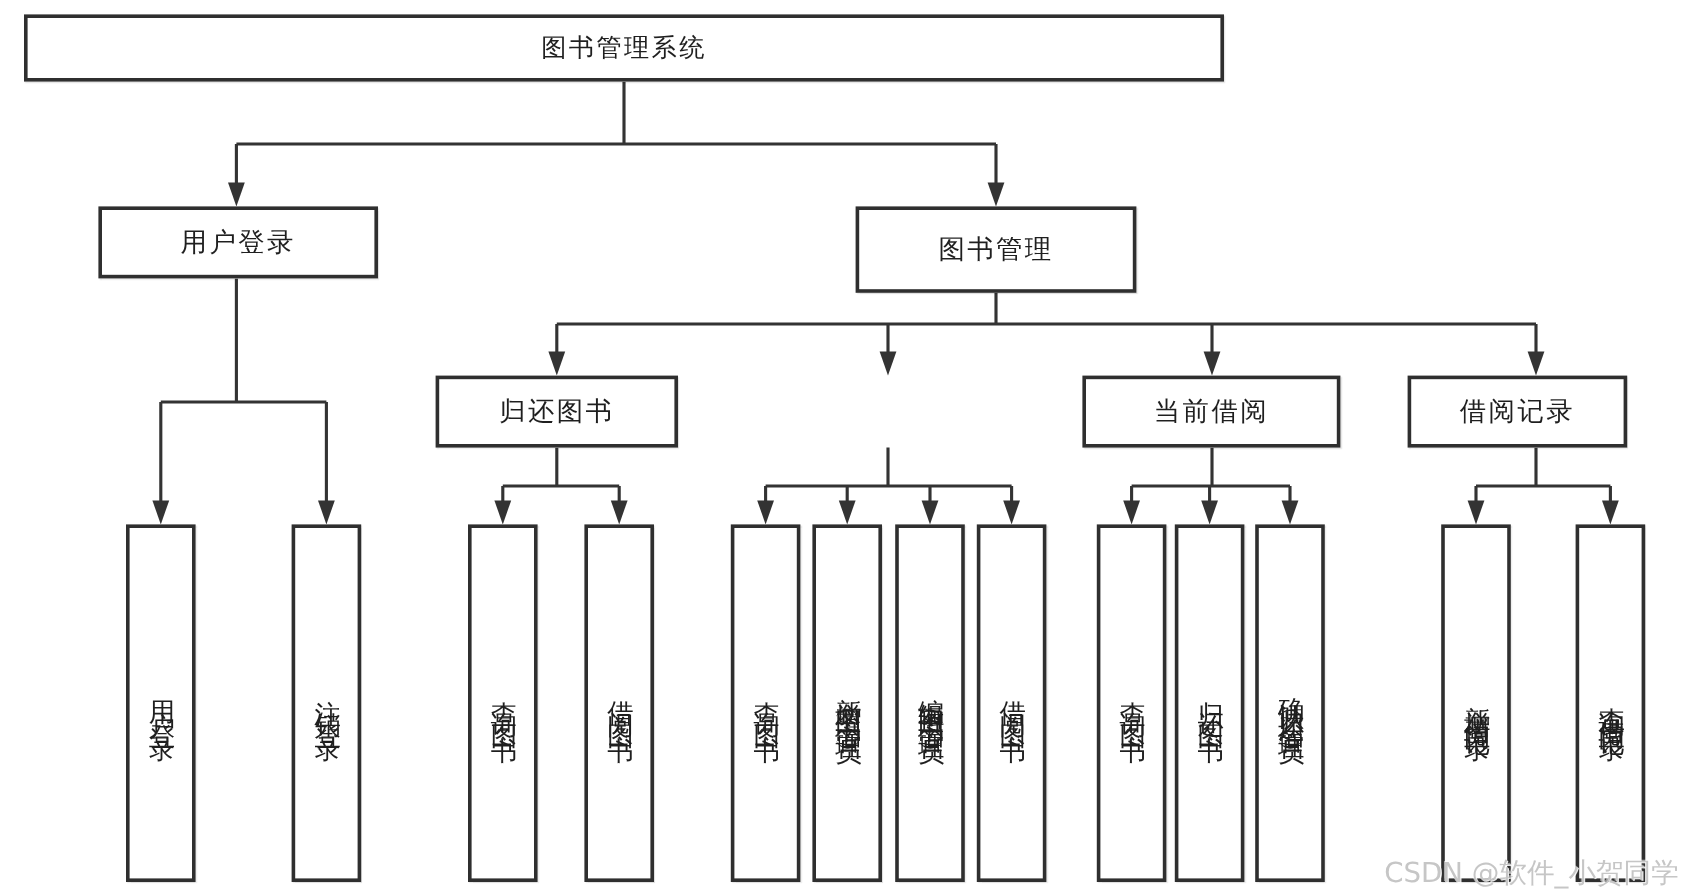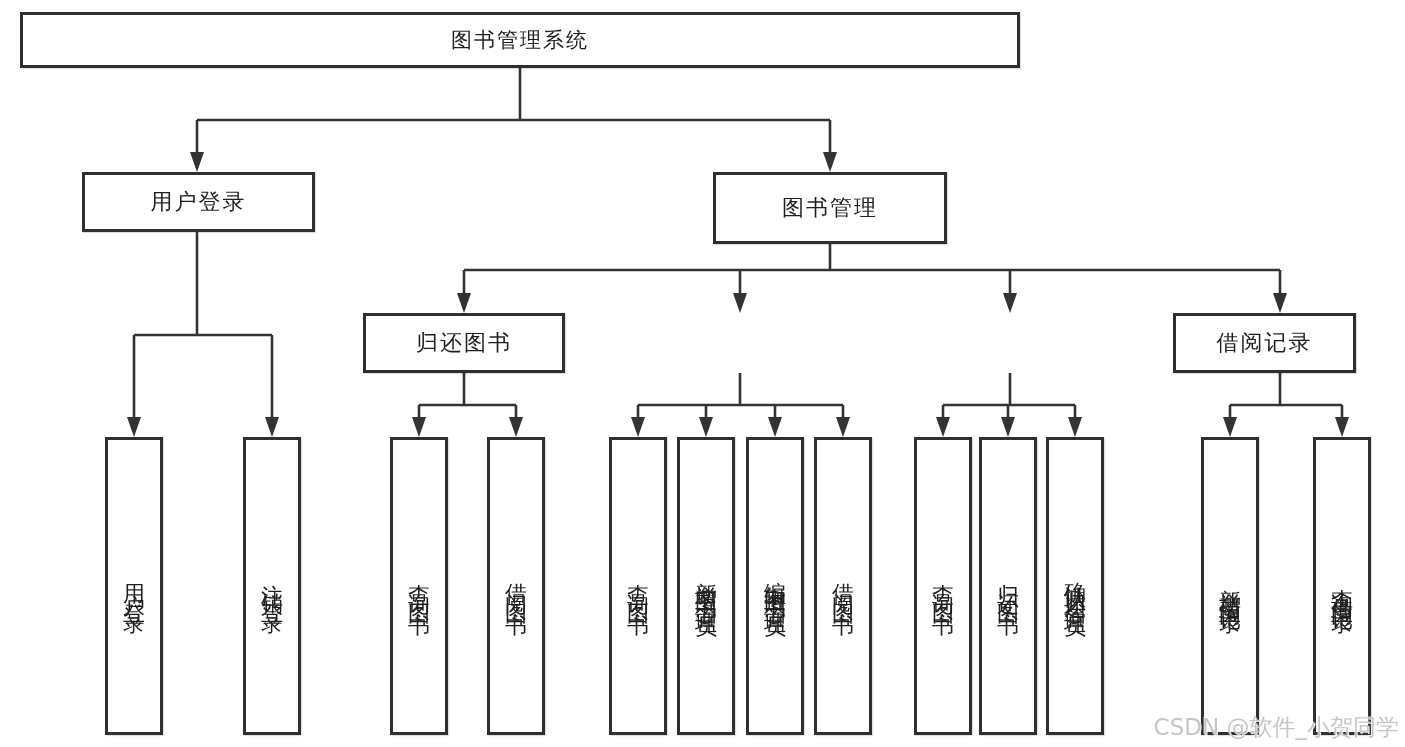--- a/index.html
+++ b/index.html
@@ -86,20 +86,21 @@
         <polygon points="1335,417 1349,417 1342,437"></polygon>
       </g>
   </svg>
 
   <div class="box root-box h" style="left:20px;top:12px;width:1000px;height:56px">图书管理系统</div>
 
   <div class="box h" style="left:82px;top:172px;width:233px;height:60px">用户登录</div>
   <div class="box h" style="left:713px;top:172px;width:234px;height:72px">图书管理</div>
 
   <div class="box h" style="left:363px;top:313px;width:202px;height:60px">归还图书</div>
+  <div class="box h" style="left:902px;top:313px;width:215px;height:60px">当前借阅</div>
   <div class="box h" style="left:1173px;top:313px;width:183px;height:60px">借阅记录</div>
 
   <div class="box leaf" style="left:105px;top:437px;width:58px;height:298px">用户登录</div>
   <div class="box leaf" style="left:243px;top:437px;width:58px;height:298px">注销登录</div>
 
   <div class="box leaf" style="left:390px;top:437px;width:58px;height:298px">查询图书</div>
   <div class="box leaf" style="left:487px;top:437px;width:58px;height:298px">借阅图书</div>
 
   <div class="box leaf" style="left:609px;top:437px;width:58px;height:298px">查询图书</div>
   <div class="box leaf tight" style="left:677px;top:437px;width:58px;height:298px">新增图书（管理员）</div>

